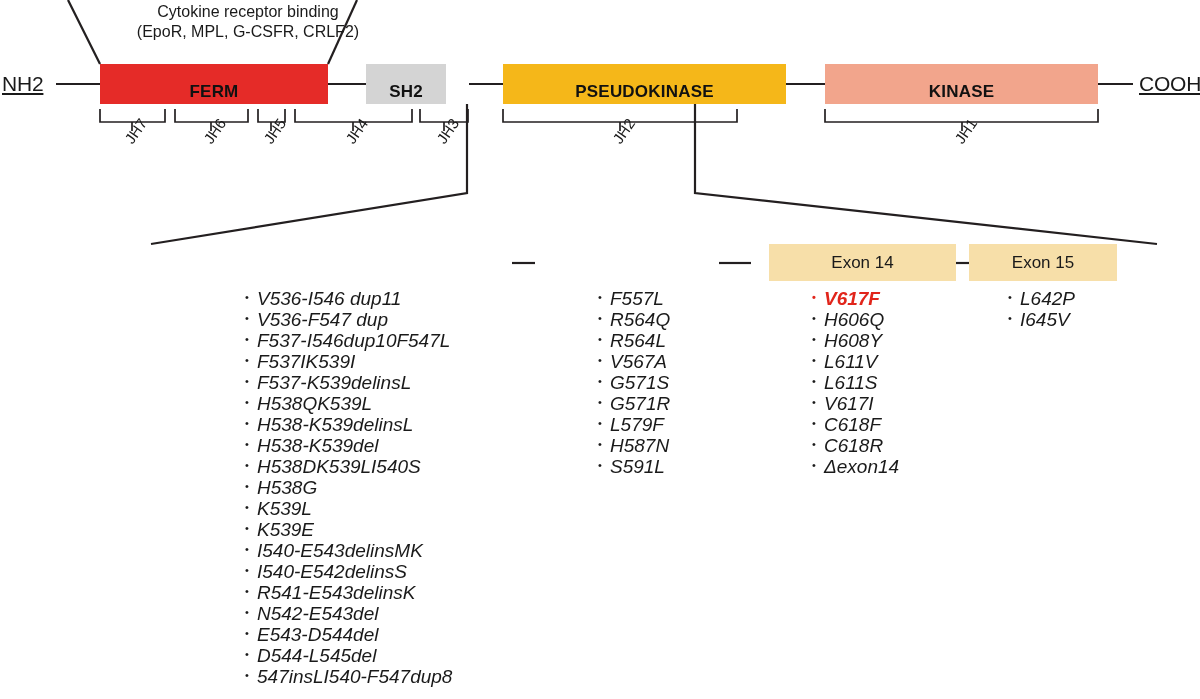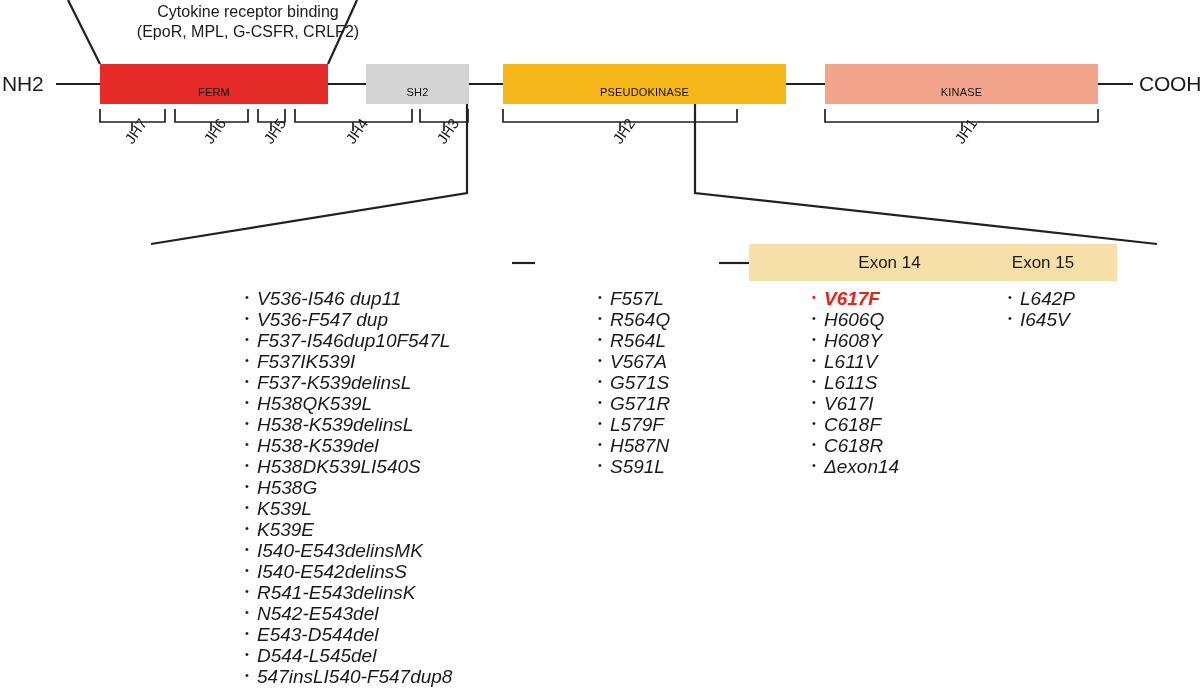--- a/index.html
+++ b/index.html
@@ -24,43 +24,44 @@
   }
   .abs { position: absolute; }
 
   
   .terminus {
     font-size: 21px;
     font-weight: 400;
     letter-spacing: -0.2px;
     color: #1a1a1a;
     white-space: nowrap;
+    text-decoration: underline;
   }
   #nh2-label { left: 2px; top: 72px; }
   #cooh-label { left: 1139px; top: 72px; }
 
   
   .domain-box {
     height: 40px;
     top: 64px;
     display: flex;
     align-items: center;
     justify-content: center;
     box-sizing: border-box;
   }
   .domain-label {
-    font-size: 11px;
-    font-weight: normal;
+    font-size: 17px;
+    font-weight: bold;
     letter-spacing: 0.2px;
     color: #111111;
     white-space: nowrap;
     margin-top: 15px;
   }
   #ferm-box   { left: 100px;  width: 228px; background: #e52b28; }
-  #sh2-box    { left: 366px;  width: 103px; background: #d4d4d4; }
+  #sh2-box    { left: 366px;  width: 80px; background: #d4d4d4; }
   #pk-box     { left: 503px;  width: 283px; background: #f5b719; }
   #kinase-box { left: 825px;  width: 273px; background: #f2a58c; }
 
   
   #crb-annotation {
     left: 113px;
     top: 2px;
     width: 230px;
     text-align: center;
     font-size: 16px;
@@ -87,21 +88,21 @@
     align-items: center;
     justify-content: center;
   }
   .exon-label {
     font-size: 17px;
     color: #1a1a1a;
     white-space: nowrap;
   }
   #exon-box-0 { left: 151px; width: 361px; }
   #exon-box-1 { left: 535px; width: 184px; }
-  #exon-box-2 { left: 749px; width: 187px; padding-left: 47px; }
+  #exon-box-2 { left: 769px; width: 187px; }
   #exon-box-3 { left: 969px; width: 148px; }
 
   
   .mutation-list {
     top: 288px;
     list-style: none;
     margin: 0;
     padding: 0;
   }
   .mutation-item {

